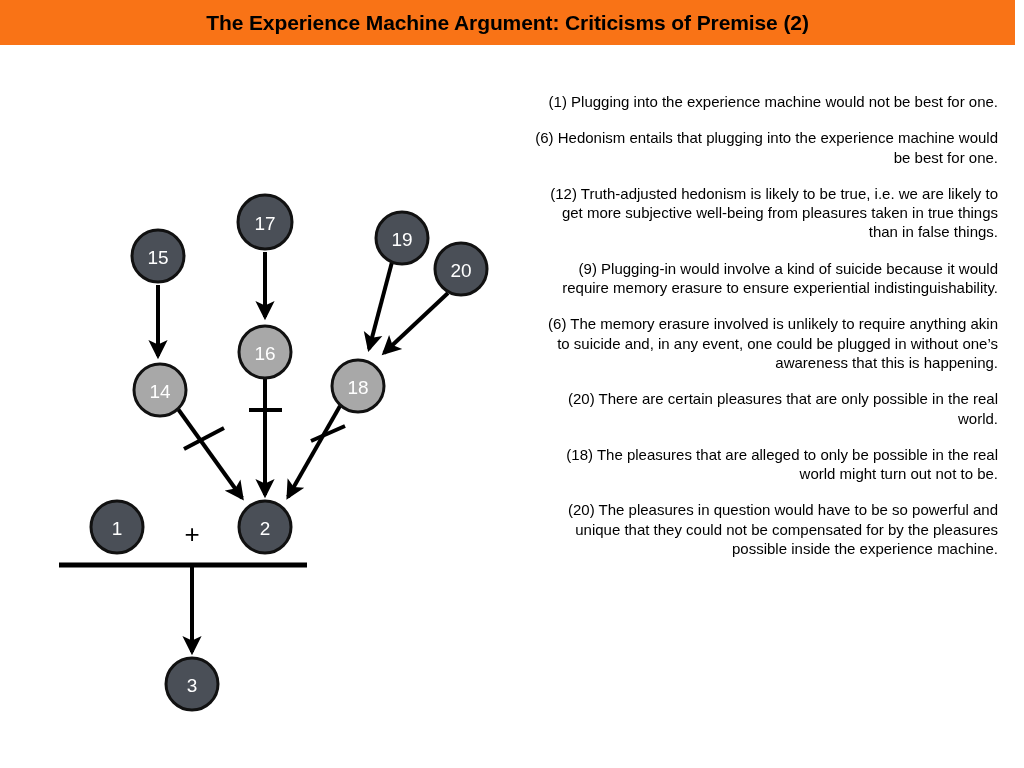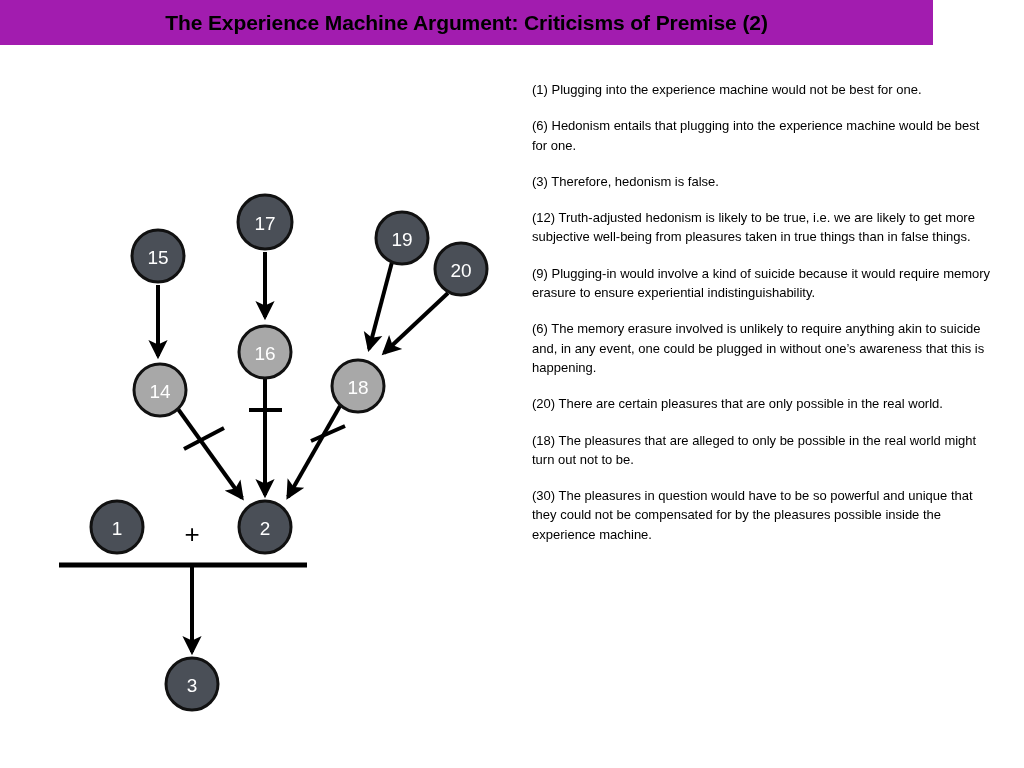--- a/index.html
+++ b/index.html
@@ -11,23 +11,23 @@
     height: 768px;
     background: #ffffff;
     font-family: "Liberation Sans", sans-serif;
     overflow: hidden;
     position: relative;
   }
   #header-bar {
     position: absolute;
     left: 0;
     top: 0;
-    width: 933px;
+    width: 1015px;
     height: 45px;
-    background: #a21caf;
+    background: #f97316;
     display: flex;
     align-items: center;
     justify-content: center;
   }
   #page-title {
     font-size: 21px;
     font-weight: bold;
     color: #000000;
     letter-spacing: -0.1px;
   }
@@ -75,25 +75,25 @@
     text-anchor: middle;
     dominant-baseline: central;
   }
   #propositions-panel {
     position: absolute;
     left: 532px;
     top: 80px;
     width: 466px;
   }
   .proposition {
-    font-size: 13px;
+    font-size: 15px;
     line-height: 19.3px;
     color: #000000;
-    margin: 0 0 17px 0;
-    text-align: left;
+    margin: 12px 0 17px 0;
+    text-align: right;
   }
 </style>
 </head>
 <body>
 
 <div id="header-bar">
   <div id="page-title">The Experience Machine Argument: Criticisms of Premise (2)</div>
 </div>
 
 <div id="diagram-panel">
@@ -170,20 +170,19 @@
         <circle class="node-circle node-dark" cx="192" cy="639" r="26"></circle>
         <text class="node-label" x="192" y="640">3</text>
       </g>
     </g>
   </svg>
 </div>
 
 <div id="propositions-panel">
   <p class="proposition">(1) Plugging into the experience machine would not be best for one.</p>
   <p class="proposition">(6) Hedonism entails that plugging into the experience machine would be best for one.</p>
-  <p class="proposition">(3) Therefore, hedonism is false.</p>
   <p class="proposition">(12) Truth-adjusted hedonism is likely to be true, i.e. we are likely to get more subjective well-being from pleasures taken in true things than in false things.</p>
   <p class="proposition">(9) Plugging-in would involve a kind of suicide because it would require memory erasure to ensure experiential indistinguishability.</p>
   <p class="proposition">(6) The memory erasure involved is unlikely to require anything akin to suicide and, in any event, one could be plugged in without one’s awareness that this is happening.</p>
   <p class="proposition">(20) There are certain pleasures that are only possible in the real world.</p>
   <p class="proposition">(18) The pleasures that are alleged to only be possible in the real world might turn out not to be.</p>
-  <p class="proposition">(30) The pleasures in question would have to be so powerful and unique that they could not be compensated for by the pleasures possible inside the experience machine.</p>
+  <p class="proposition">(20) The pleasures in question would have to be so powerful and unique that they could not be compensated for by the pleasures possible inside the experience machine.</p>
 </div>
 
 </body></html>

